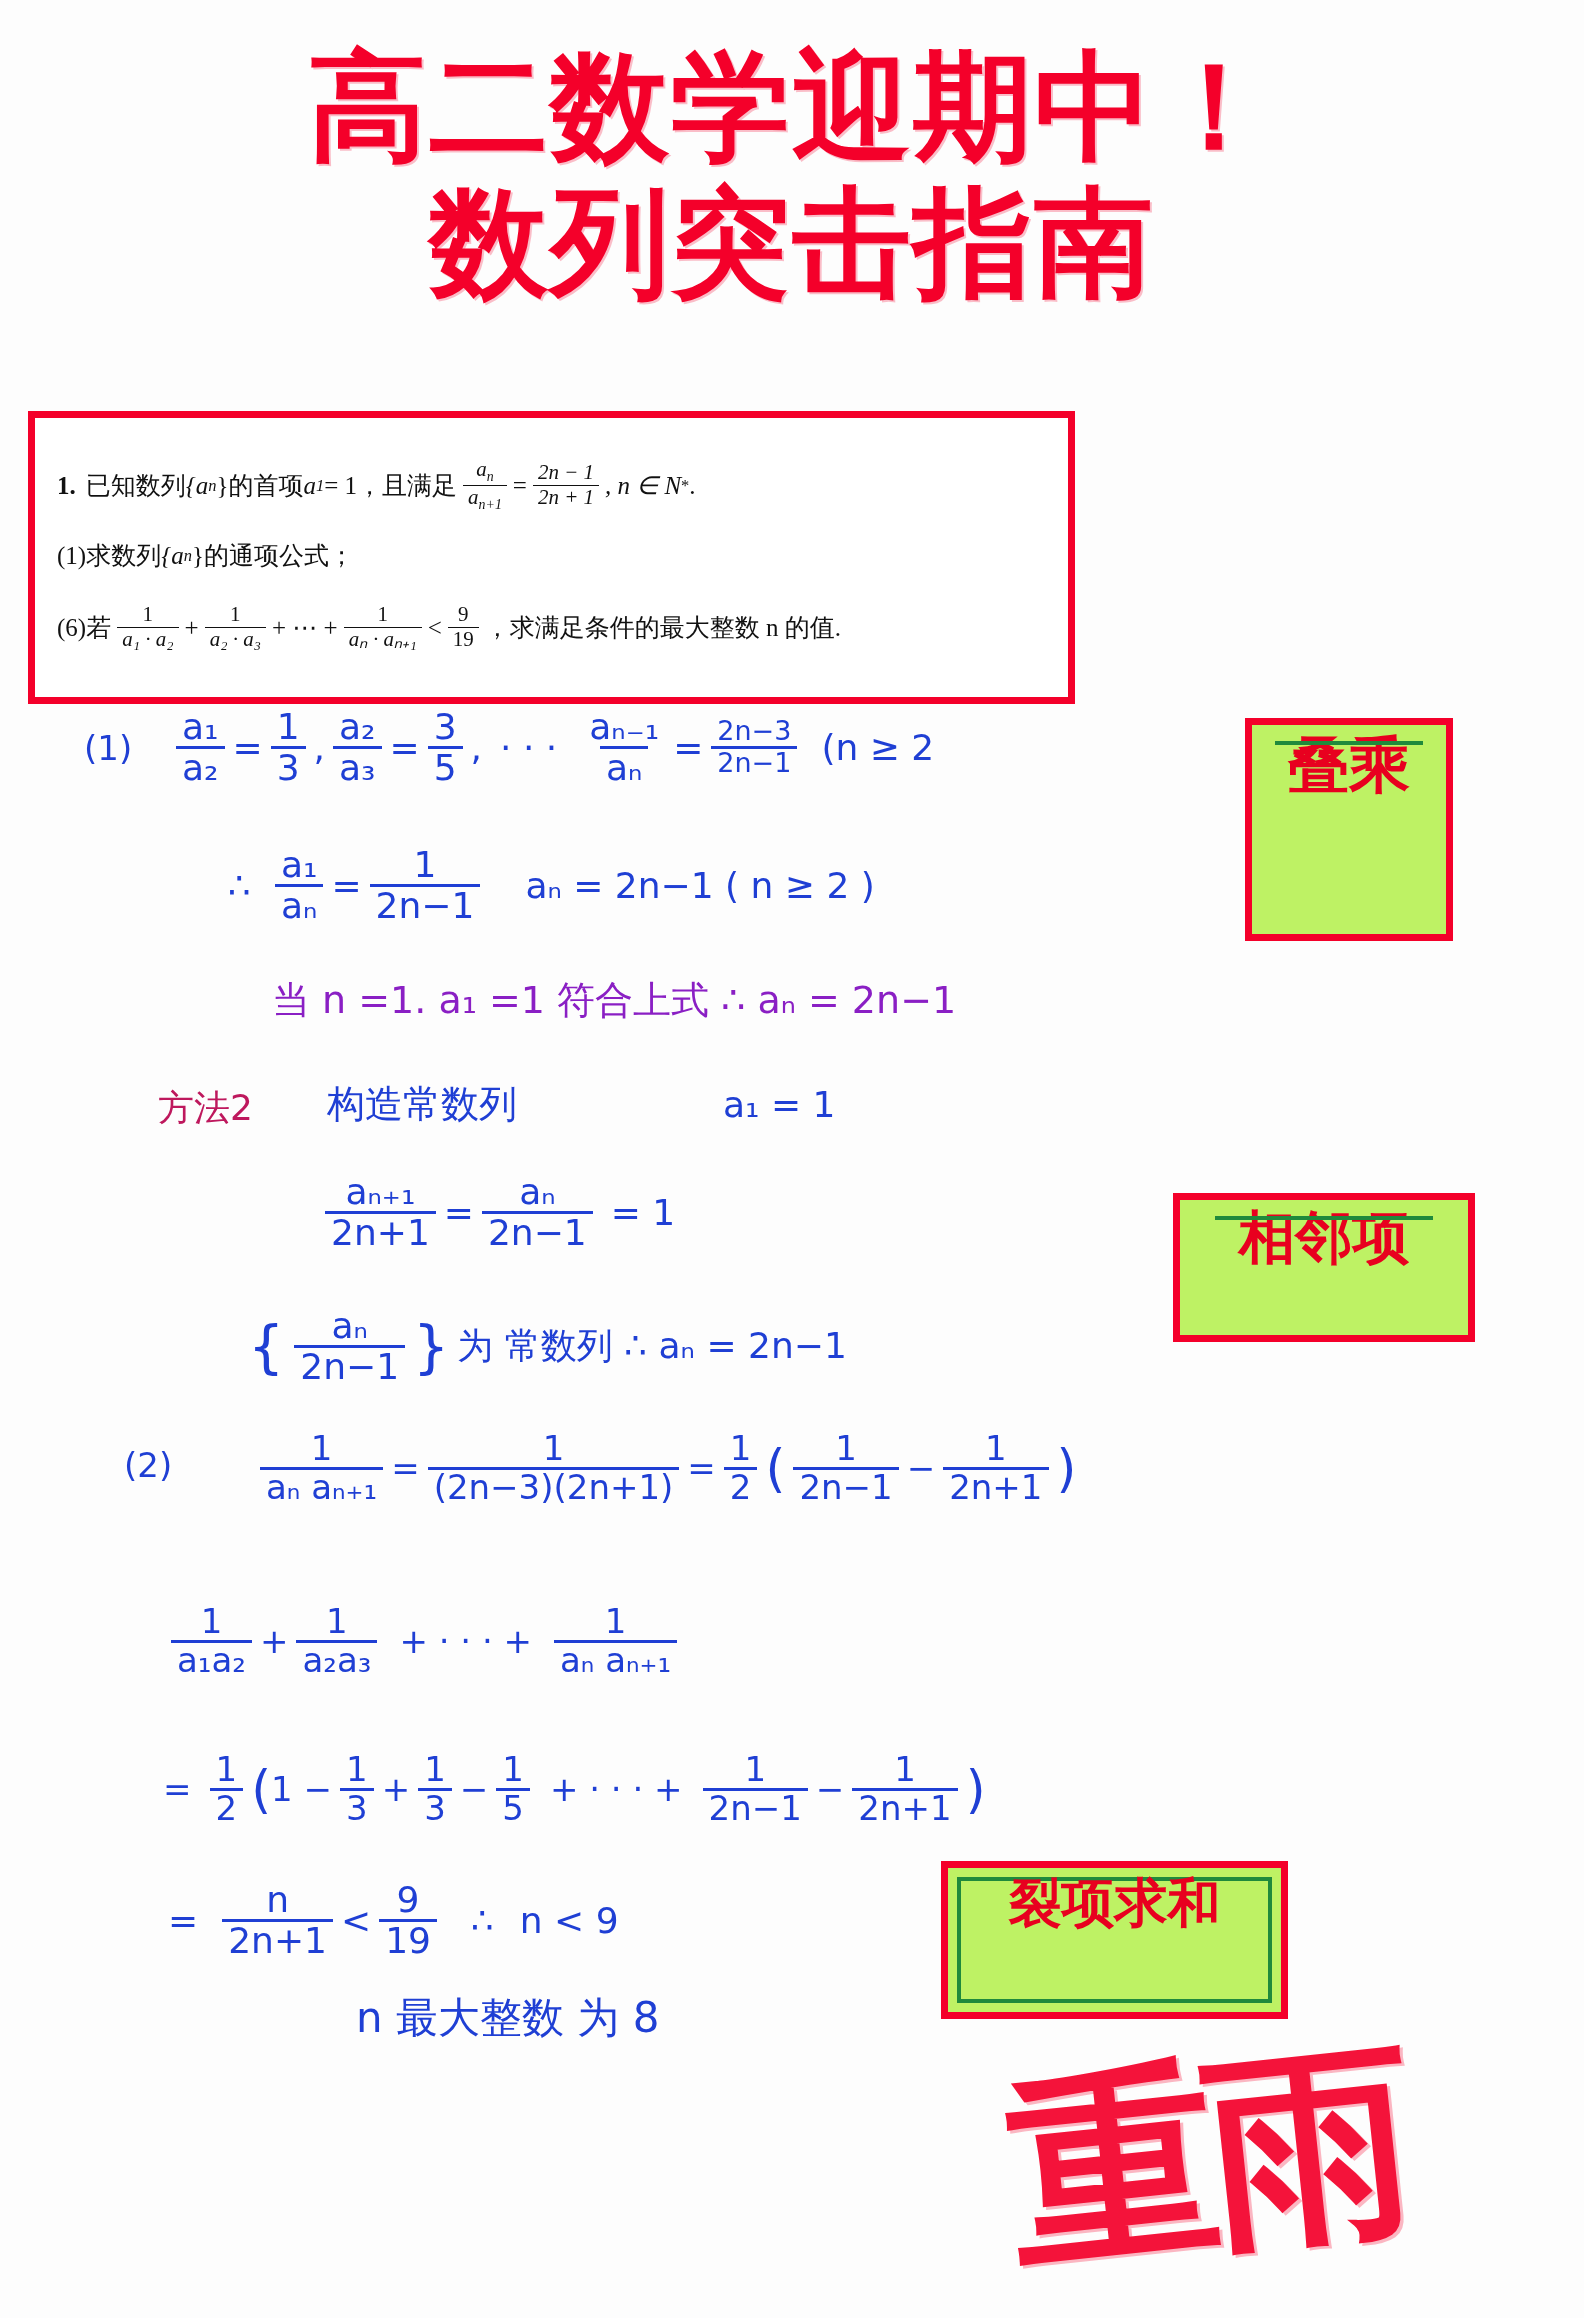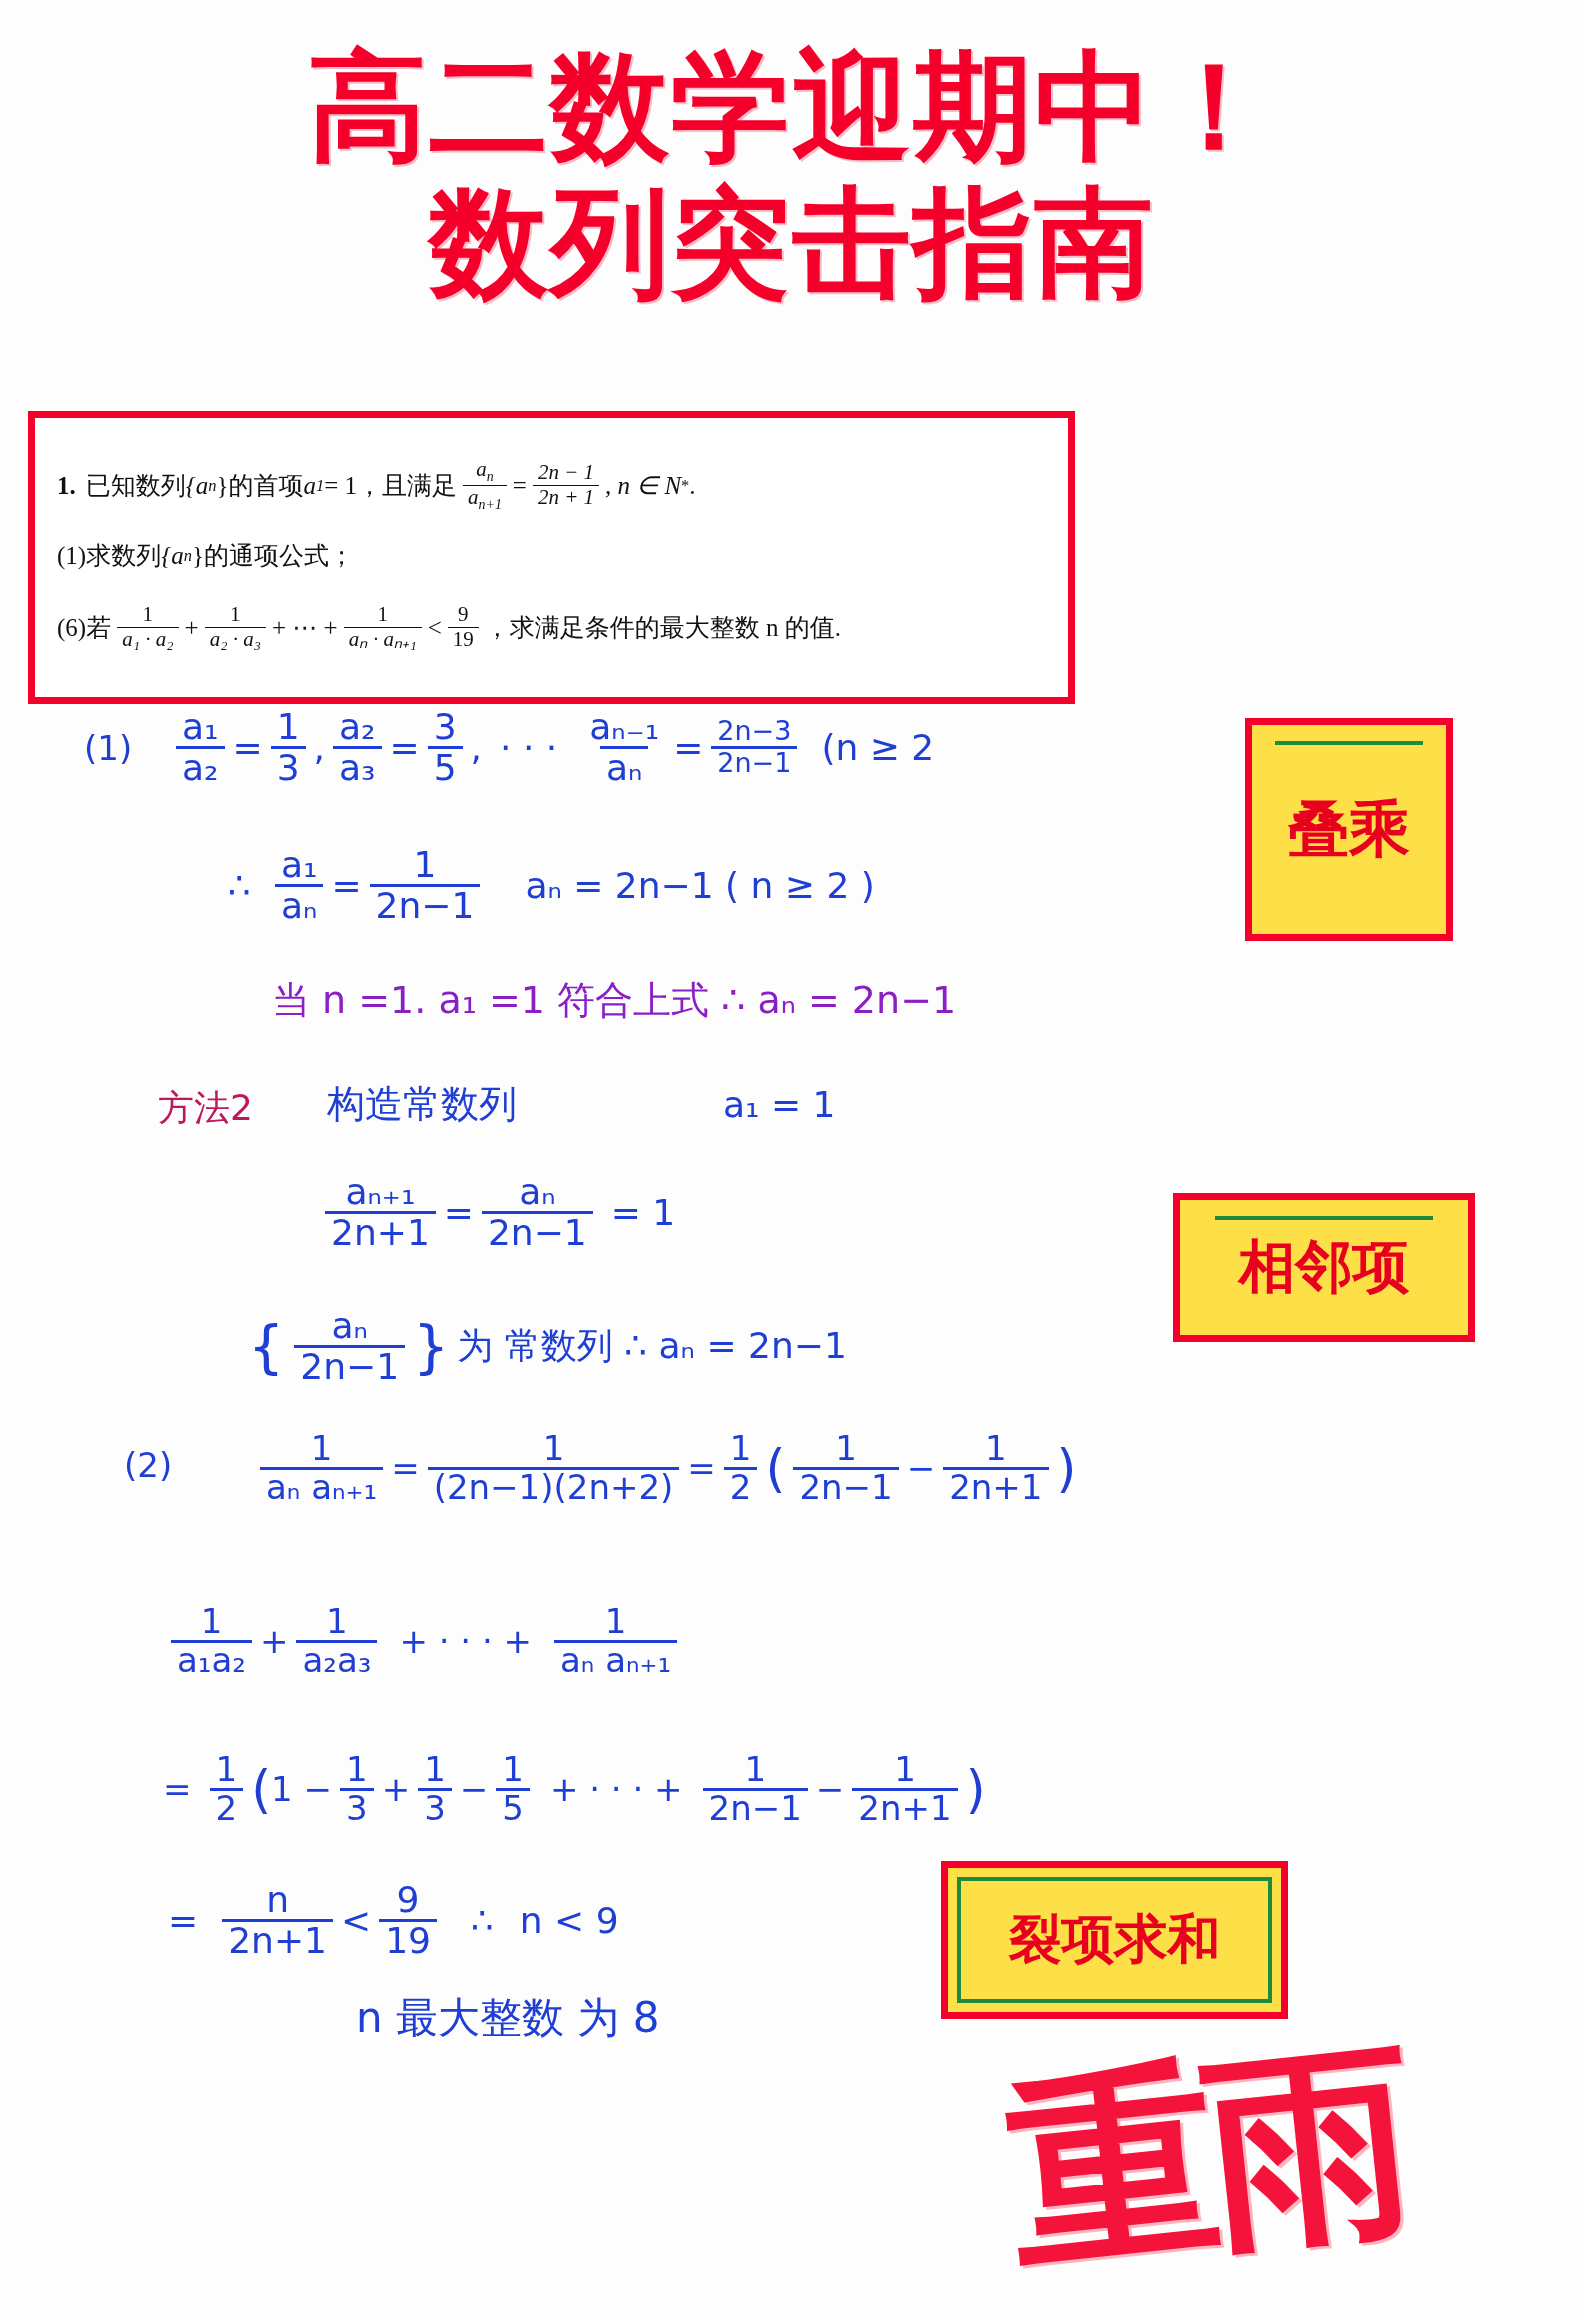--- a/index.html
+++ b/index.html
@@ -94,24 +94,24 @@
     margin: 0 8px;
     line-height: 1.05;
   }
   .hw .f .n { padding: 0 6px; }
   .hw .f .d { padding: 0 6px; border-top: 3px solid currentColor; }
 
   
   .tag-box {
     position: absolute;
     border: 7px solid #f4002a;
-    background: #fde047;
+    background: #bef264;
     box-sizing: border-box;
     display: flex;
-    align-items: center;
+    align-items: flex-start;
     justify-content: center;
   }
   .tag-box .inner {
     font-family: "DejaVu Sans", sans-serif;
     font-weight: bold;
     color: #e8001f;
     white-space: nowrap;
   }
   .tag-underline {
     position: absolute;
@@ -297,21 +297,21 @@
   <div class="hw blue" style="left:124px; top:1445px; font-size:34px;">(2)</div>
 
   <div class="hw blue" style="left:252px; top:1431px; font-size:34px; display:flex; align-items:center;">
     <span class="f">
       <span class="n">1</span>
       <span class="d">aₙ aₙ₊₁</span>
     </span>
     <span>=</span>
     <span class="f">
       <span class="n">1</span>
-      <span class="d">(2n−1)(2n+2)</span>
+      <span class="d">(2n−3)(2n+1)</span>
     </span>
     <span>=</span>
     <span class="f">
       <span class="n">1</span>
       <span class="d">2</span>
     </span>
     <span style="font-size:51px;">(</span>
     <span class="f">
       <span class="n">1</span>
       <span class="d">2n−1</span>

